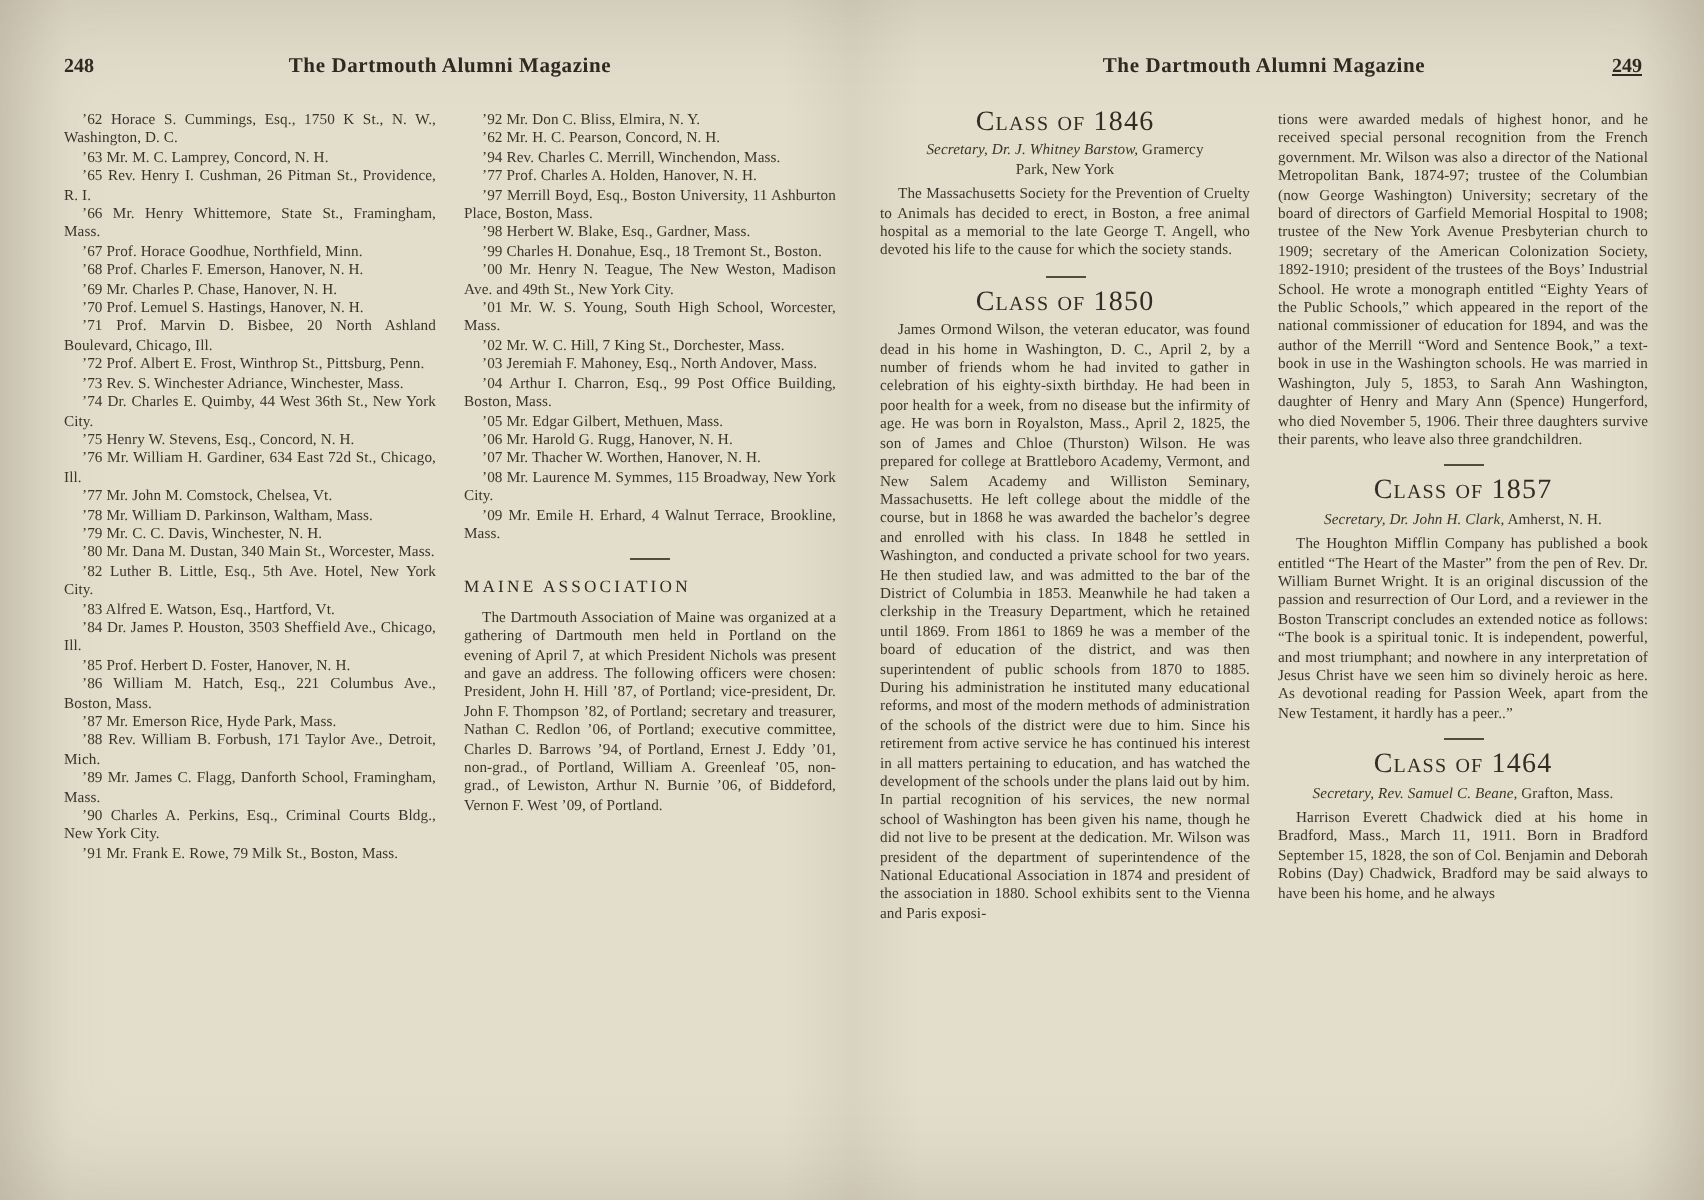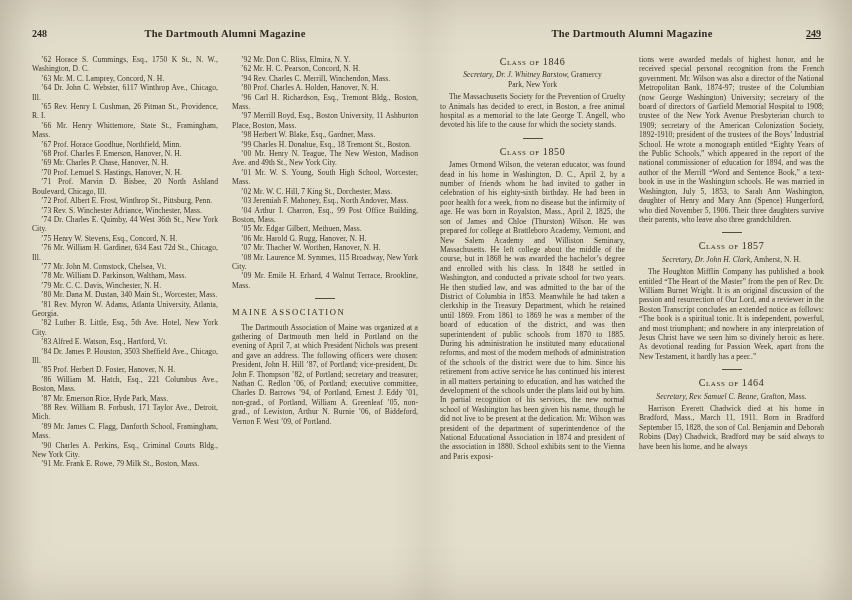--- a/index.html
+++ b/index.html
@@ -30,21 +30,21 @@
   .num-left  { left:0;text-align:right; }
   .num-right { right:3px;text-decoration:underline; }
 
   .columns { display:flex; gap:14px; }
   .col { width:186px; text-align:justify; font-size:7.6px; line-height:9.4px; letter-spacing:0.05px; }
 
   .entry, .para { margin:0; text-indent:9px; }
   .para.cont { text-indent:0; }
 
   .section-heading {
-    font-variant:small-caps; font-weight:normal; font-size:10px;
+    font-variant:small-caps; font-weight:normal; font-size:14px;
     text-align:center; letter-spacing:0.6px; margin:8px 0 4px; text-indent:0; color:#322d24;
   }
   .section-heading.first { margin-top:2px; }
   .assoc-heading {
     font-weight:normal; font-size:8.6px; letter-spacing:1.6px;
     text-align:left; margin:9px 0 5px; text-indent:0; color:#322d24;
   }
   .secretary { margin:0 16px 3px; text-align:center; text-indent:0; }
   .ital { font-style:italic; }
   .divider { width:20px; border-top:1px solid #534c3e; margin:8px auto 7px; }
@@ -57,56 +57,53 @@
   <div class="page page-left">
     <div class="text-block">
       <div class="page-header">
         <span class="page-num num-left">248</span>
         <span class="header-title">The Dartmouth Alumni Magazine</span>
       </div>
       <div class="columns">
         <div class="col">
             <p class="entry">’62 Horace S. Cummings, Esq., 1750 K St., N. W., Washington, D. C.</p>
             <p class="entry">’63 Mr. M. C. Lamprey, Concord, N. H.</p>
-            <p class="entry">’64 Dr. John C. Webster, 6117 Winthrop Ave., Chicago, Ill.</p>
             <p class="entry">’65 Rev. Henry I. Cushman, 26 Pitman St., Providence, R. I.</p>
             <p class="entry">’66 Mr. Henry Whittemore, State St., Framingham, Mass.</p>
             <p class="entry">’67 Prof. Horace Goodhue, Northfield, Minn.</p>
             <p class="entry">’68 Prof. Charles F. Emerson, Hanover, N. H.</p>
             <p class="entry">’69 Mr. Charles P. Chase, Hanover, N. H.</p>
             <p class="entry">’70 Prof. Lemuel S. Hastings, Hanover, N. H.</p>
             <p class="entry">’71 Prof. Marvin D. Bisbee, 20 North Ashland Boulevard, Chicago, Ill.</p>
             <p class="entry">’72 Prof. Albert E. Frost, Winthrop St., Pittsburg, Penn.</p>
             <p class="entry">’73 Rev. S. Winchester Adriance, Winchester, Mass.</p>
             <p class="entry">’74 Dr. Charles E. Quimby, 44 West 36th St., New York City.</p>
             <p class="entry">’75 Henry W. Stevens, Esq., Concord, N. H.</p>
             <p class="entry">’76 Mr. William H. Gardiner, 634 East 72d St., Chicago, Ill.</p>
             <p class="entry">’77 Mr. John M. Comstock, Chelsea, Vt.</p>
             <p class="entry">’78 Mr. William D. Parkinson, Waltham, Mass.</p>
             <p class="entry">’79 Mr. C. C. Davis, Winchester, N. H.</p>
             <p class="entry">’80 Mr. Dana M. Dustan, 340 Main St., Worcester, Mass.</p>
-            <p class="entry">’81 Rev. Myron W. Adams, Atlanta University, Atlanta, Georgia.</p>
             <p class="entry">’82 Luther B. Little, Esq., 5th Ave. Hotel, New York City.</p>
             <p class="entry">’83 Alfred E. Watson, Esq., Hartford, Vt.</p>
             <p class="entry">’84 Dr. James P. Houston, 3503 Sheffield Ave., Chicago, Ill.</p>
             <p class="entry">’85 Prof. Herbert D. Foster, Hanover, N. H.</p>
             <p class="entry">’86 William M. Hatch, Esq., 221 Columbus Ave., Boston, Mass.</p>
             <p class="entry">’87 Mr. Emerson Rice, Hyde Park, Mass.</p>
             <p class="entry">’88 Rev. William B. Forbush, 171 Taylor Ave., Detroit, Mich.</p>
             <p class="entry">’89 Mr. James C. Flagg, Danforth School, Framingham, Mass.</p>
             <p class="entry">’90 Charles A. Perkins, Esq., Criminal Courts Bldg., New York City.</p>
             <p class="entry">’91 Mr. Frank E. Rowe, 79 Milk St., Boston, Mass.</p>
           </div>
         <div class="col">
           <div>
               <p class="entry">’92 Mr. Don C. Bliss, Elmira, N. Y.</p>
               <p class="entry">’62 Mr. H. C. Pearson, Concord, N. H.</p>
               <p class="entry">’94 Rev. Charles C. Merrill, Winchendon, Mass.</p>
-              <p class="entry">’80 Prof. Charles A. Holden, Hanover, N. H.</p>
-              <p class="entry">’96 Carl H. Richardson, Esq., Tremont Bldg., Boston, Mass.</p>
+              <p class="entry">’77 Prof. Charles A. Holden, Hanover, N. H.</p>
               <p class="entry">’97 Merrill Boyd, Esq., Boston University, 11 Ashburton Place, Boston, Mass.</p>
               <p class="entry">’98 Herbert W. Blake, Esq., Gardner, Mass.</p>
               <p class="entry">’99 Charles H. Donahue, Esq., 18 Tremont St., Boston.</p>
               <p class="entry">’00 Mr. Henry N. Teague, The New Weston, Madison Ave. and 49th St., New York City.</p>
               <p class="entry">’01 Mr. W. S. Young, South High School, Worcester, Mass.</p>
               <p class="entry">’02 Mr. W. C. Hill, 7 King St., Dorchester, Mass.</p>
               <p class="entry">’03 Jeremiah F. Mahoney, Esq., North Andover, Mass.</p>
               <p class="entry">’04 Arthur I. Charron, Esq., 99 Post Office Building, Boston, Mass.</p>
               <p class="entry">’05 Mr. Edgar Gilbert, Methuen, Mass.</p>
               <p class="entry">’06 Mr. Harold G. Rugg, Hanover, N. H.</p>

